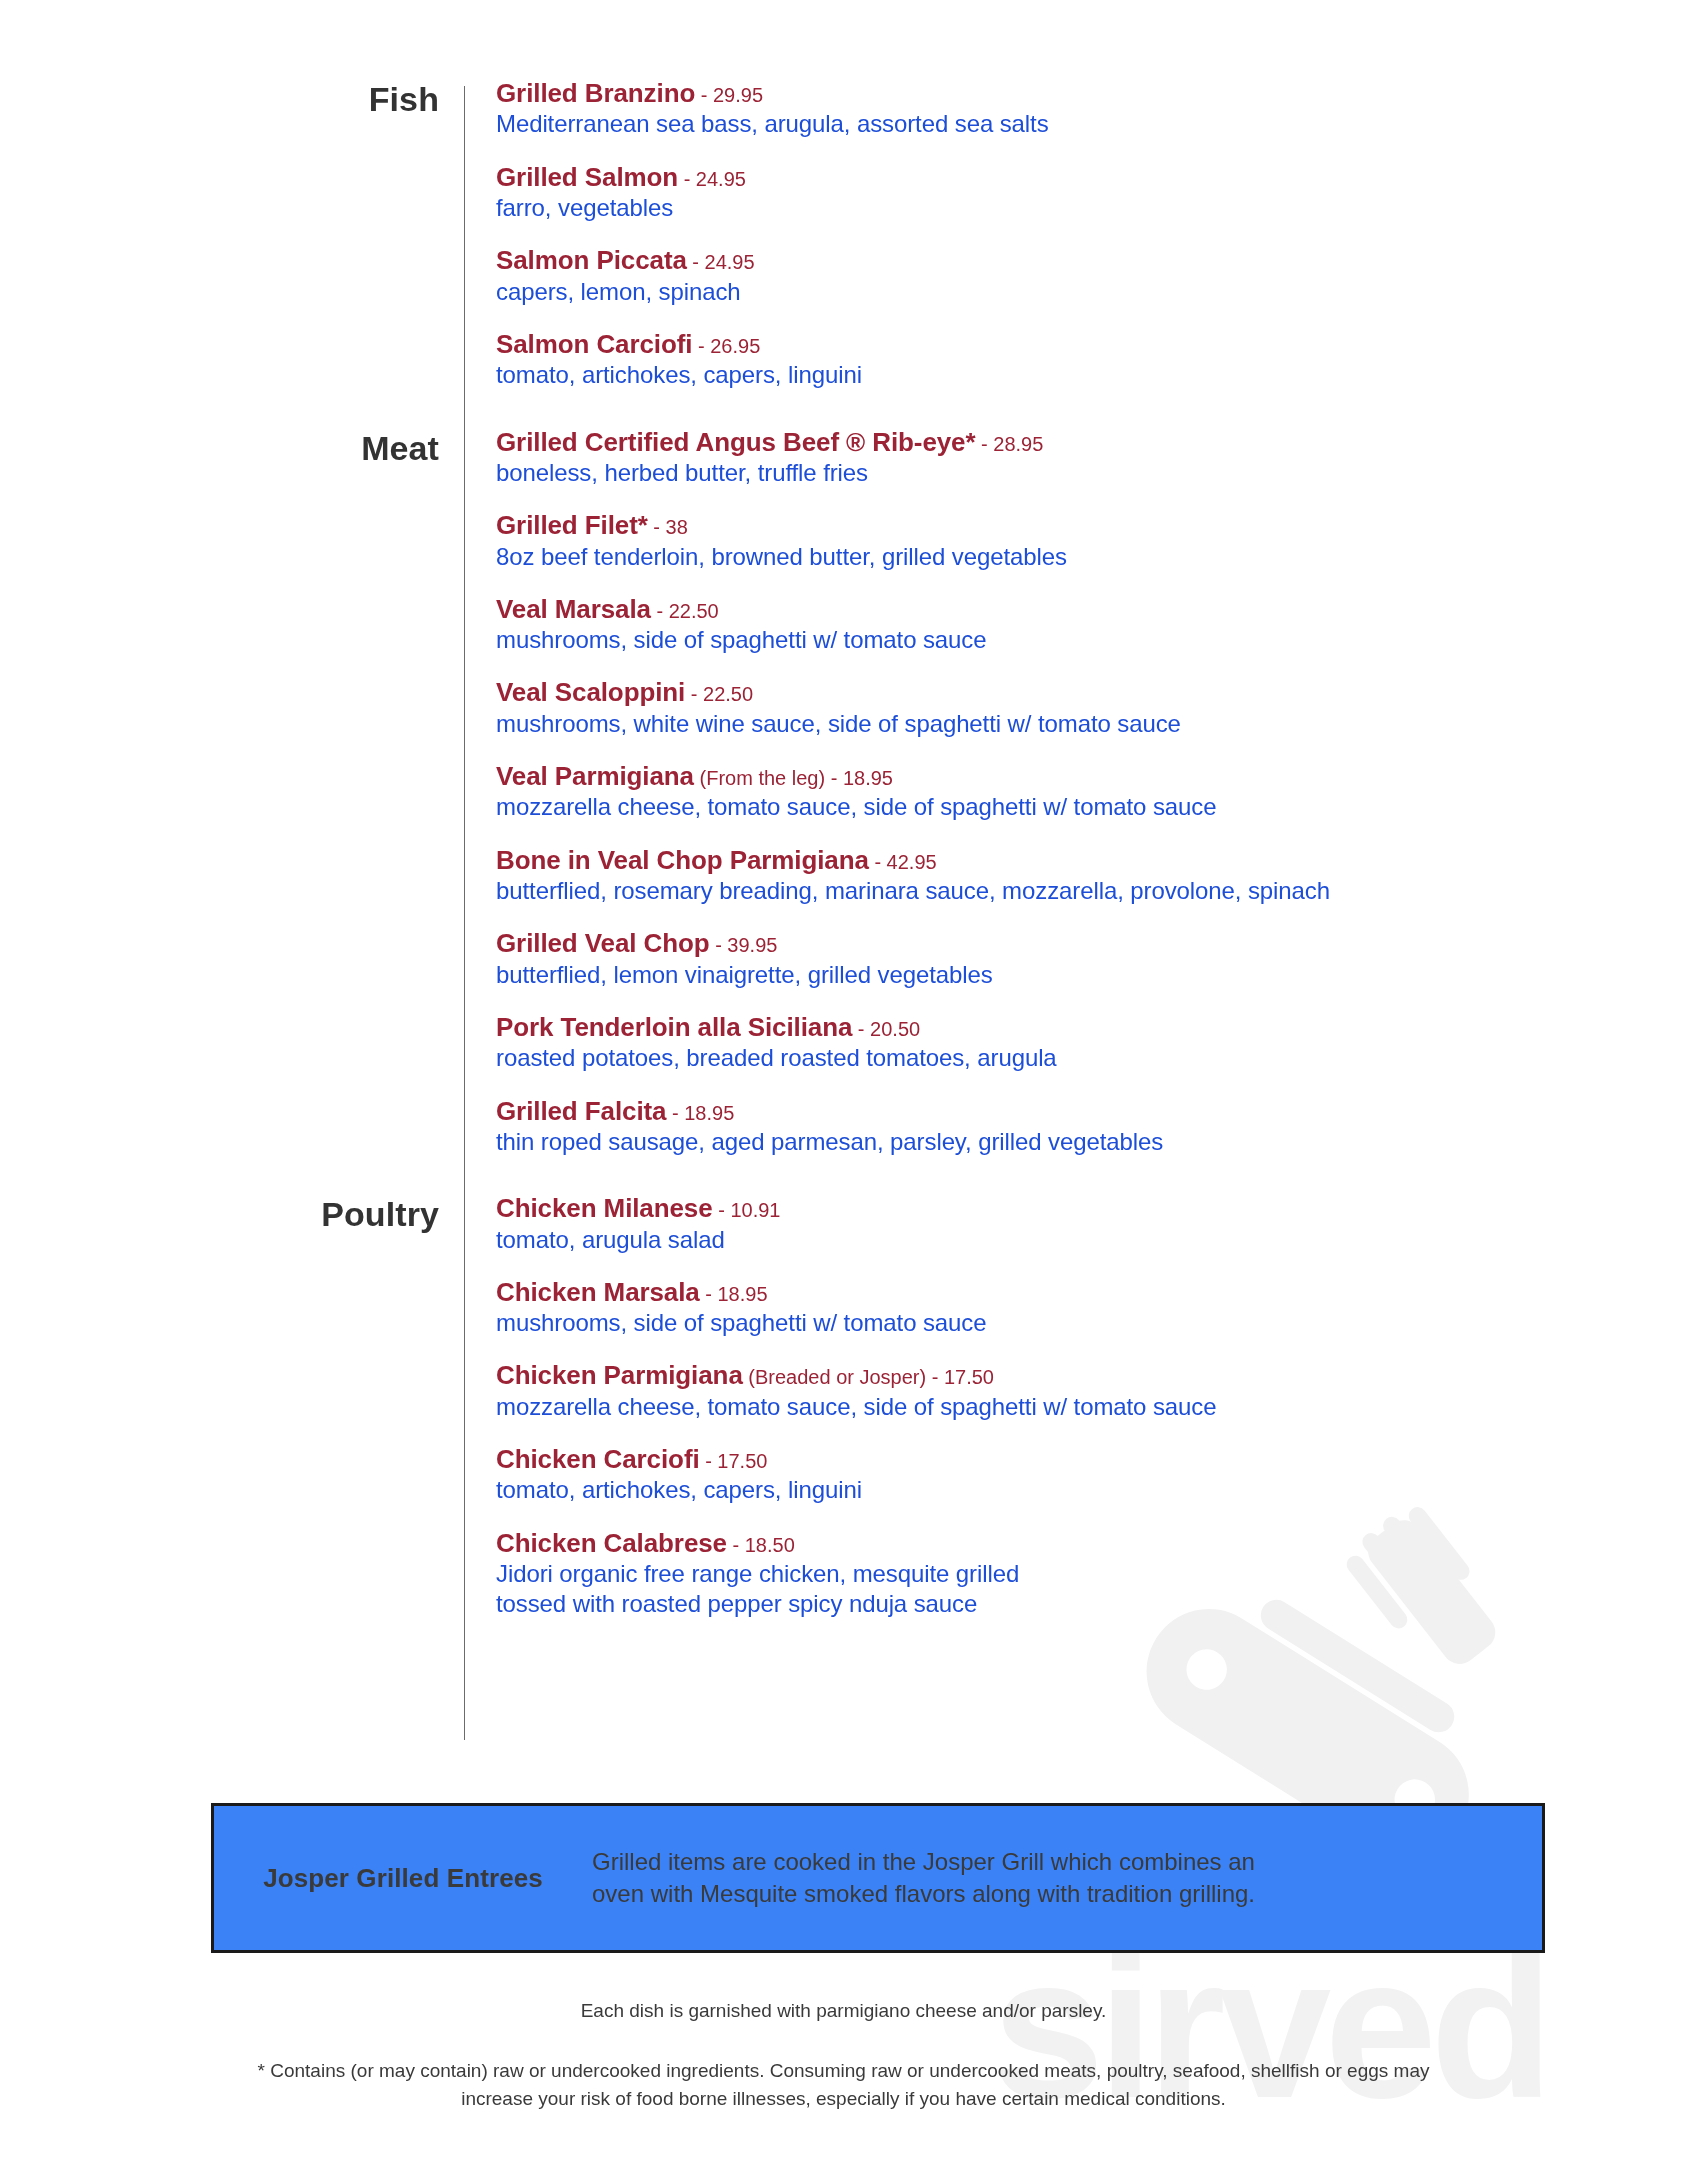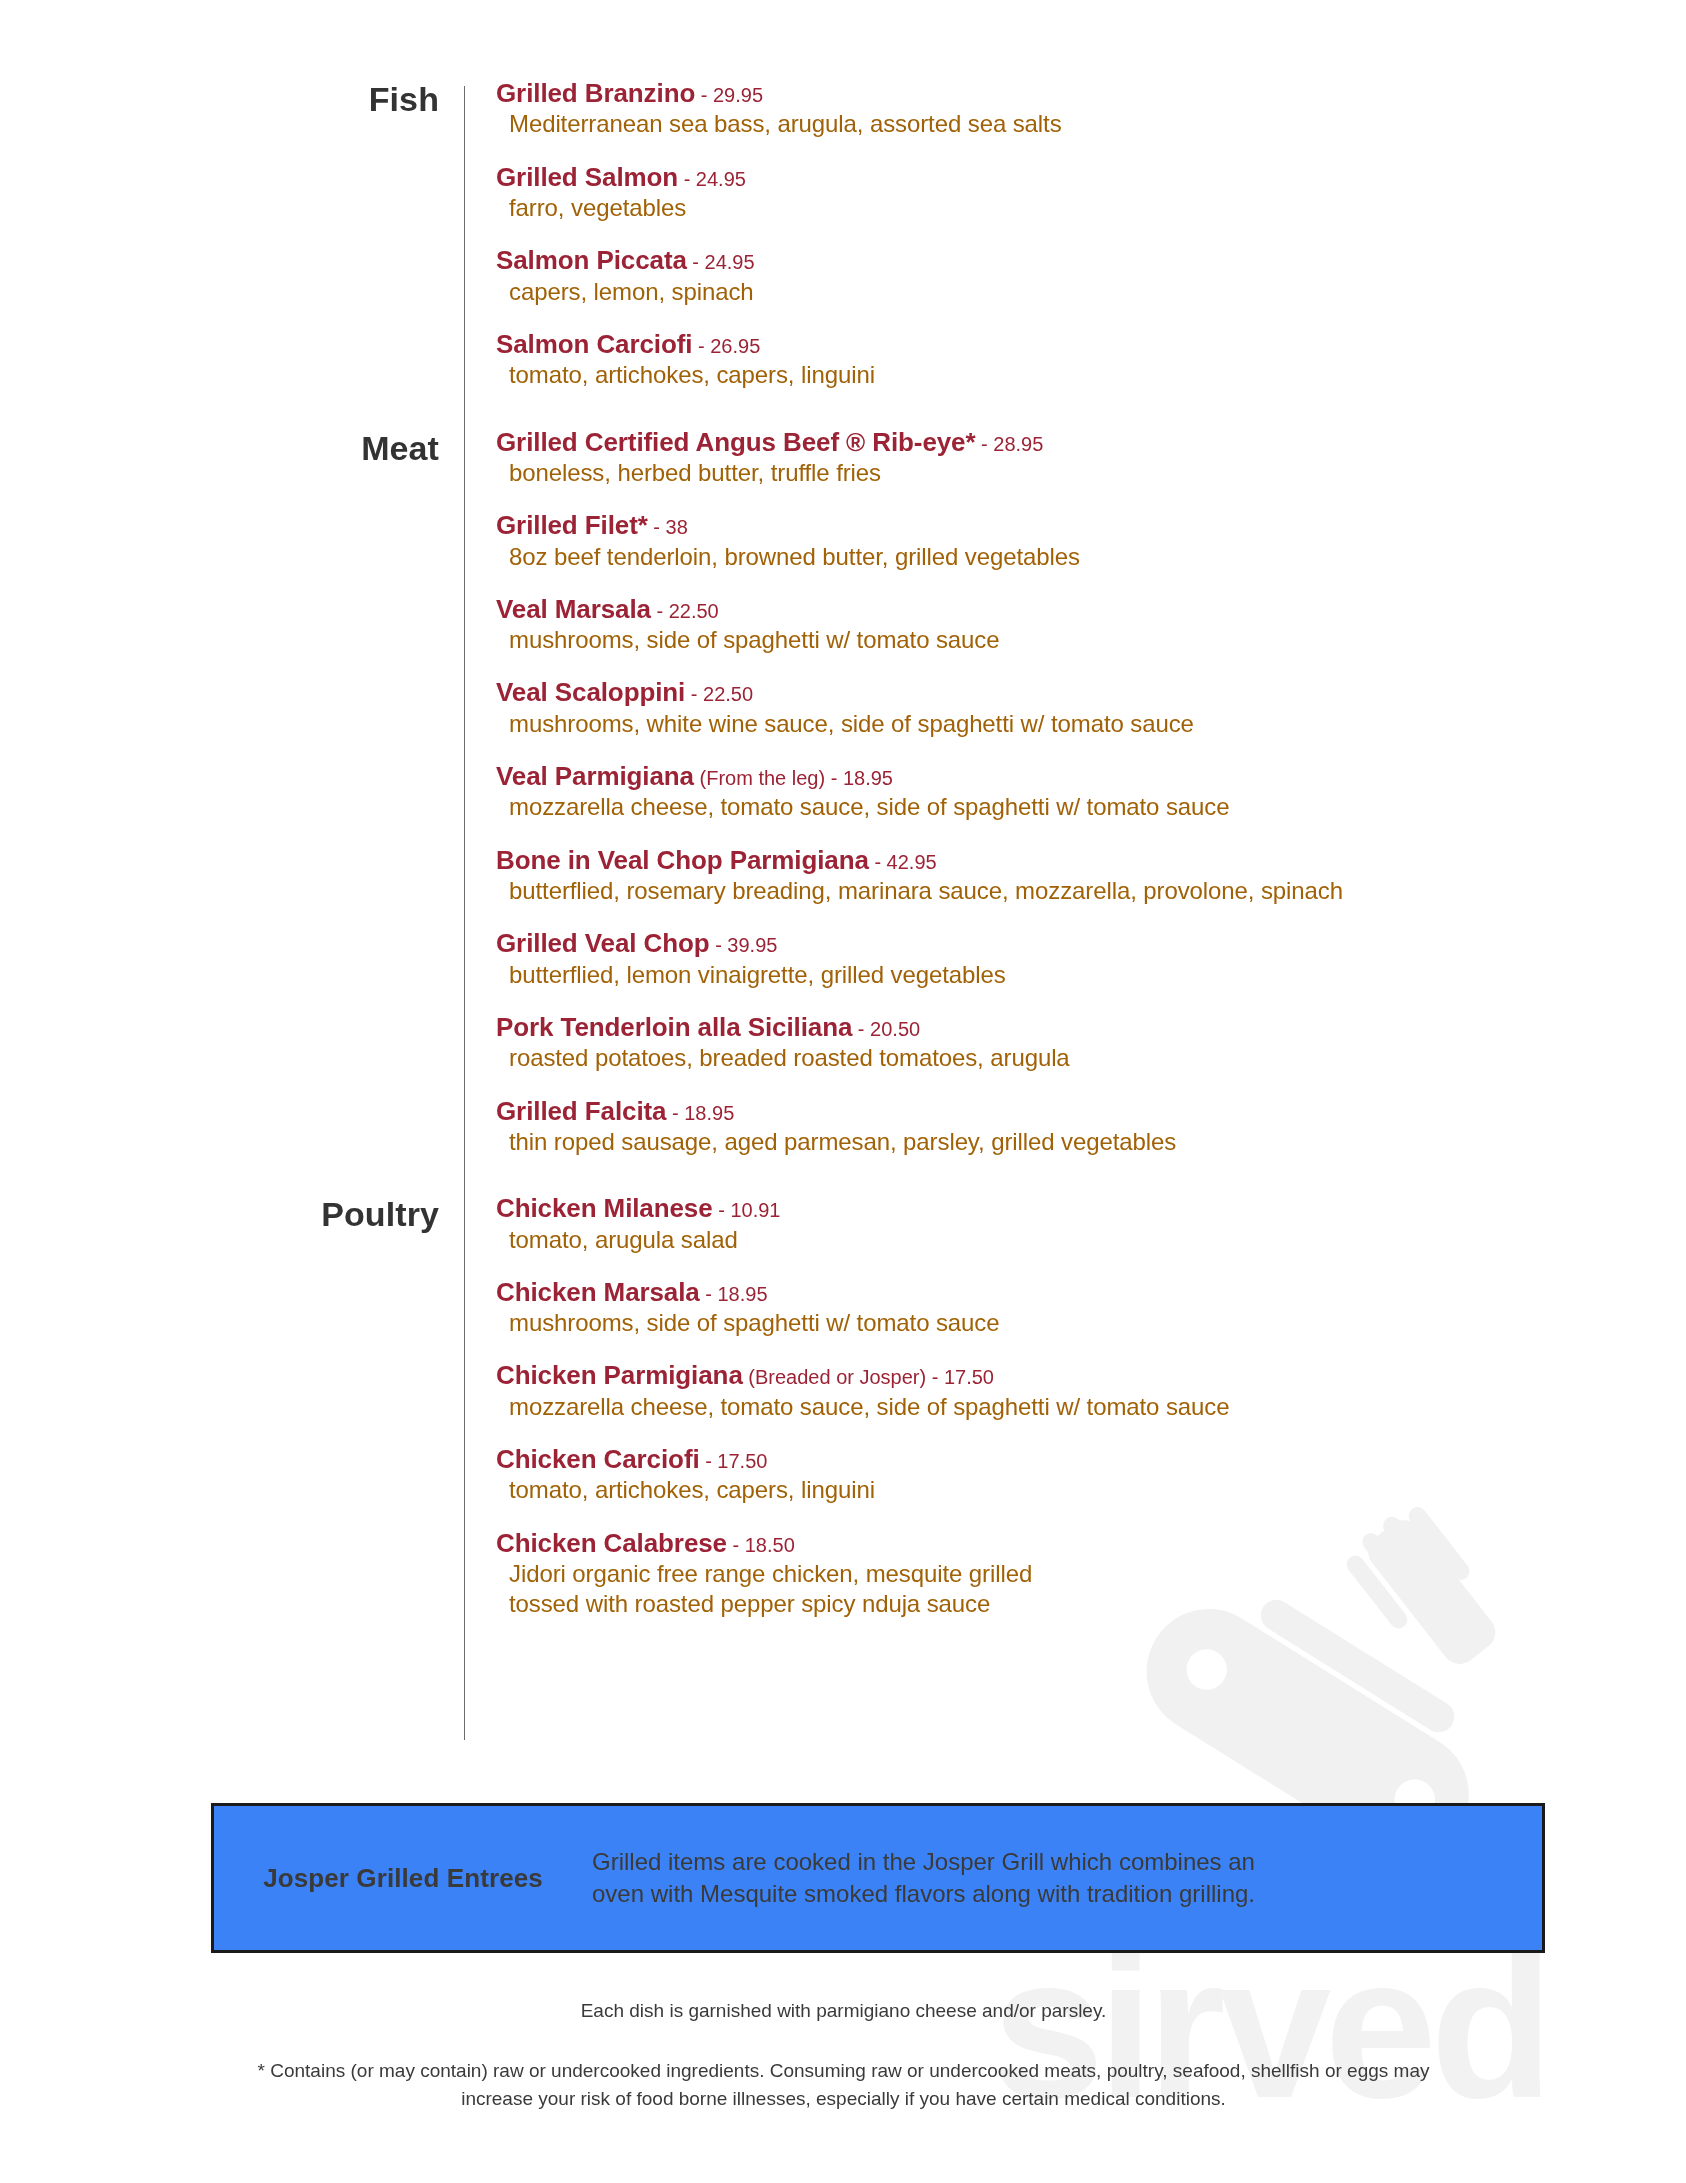--- a/index.html
+++ b/index.html
@@ -107,24 +107,23 @@
   }
   .item-price {
     font-size: 20px;
     font-weight: 400;
     color: #9B2335;
     letter-spacing: 0px;
   }
   .item-desc {
     font-size: 24px;
     font-weight: 400;
-    color: #a16207;
+    color: #1d4ed8;
     line-height: 1.26;
     letter-spacing: -0.1px;
-    margin-left: 13px;
   }
 
   
   #section-divider {
     position: absolute;
     left: 464px;
     top: 86px;
     width: 1.3px;
     height: 1654px;
     background: #6b6b6b;

